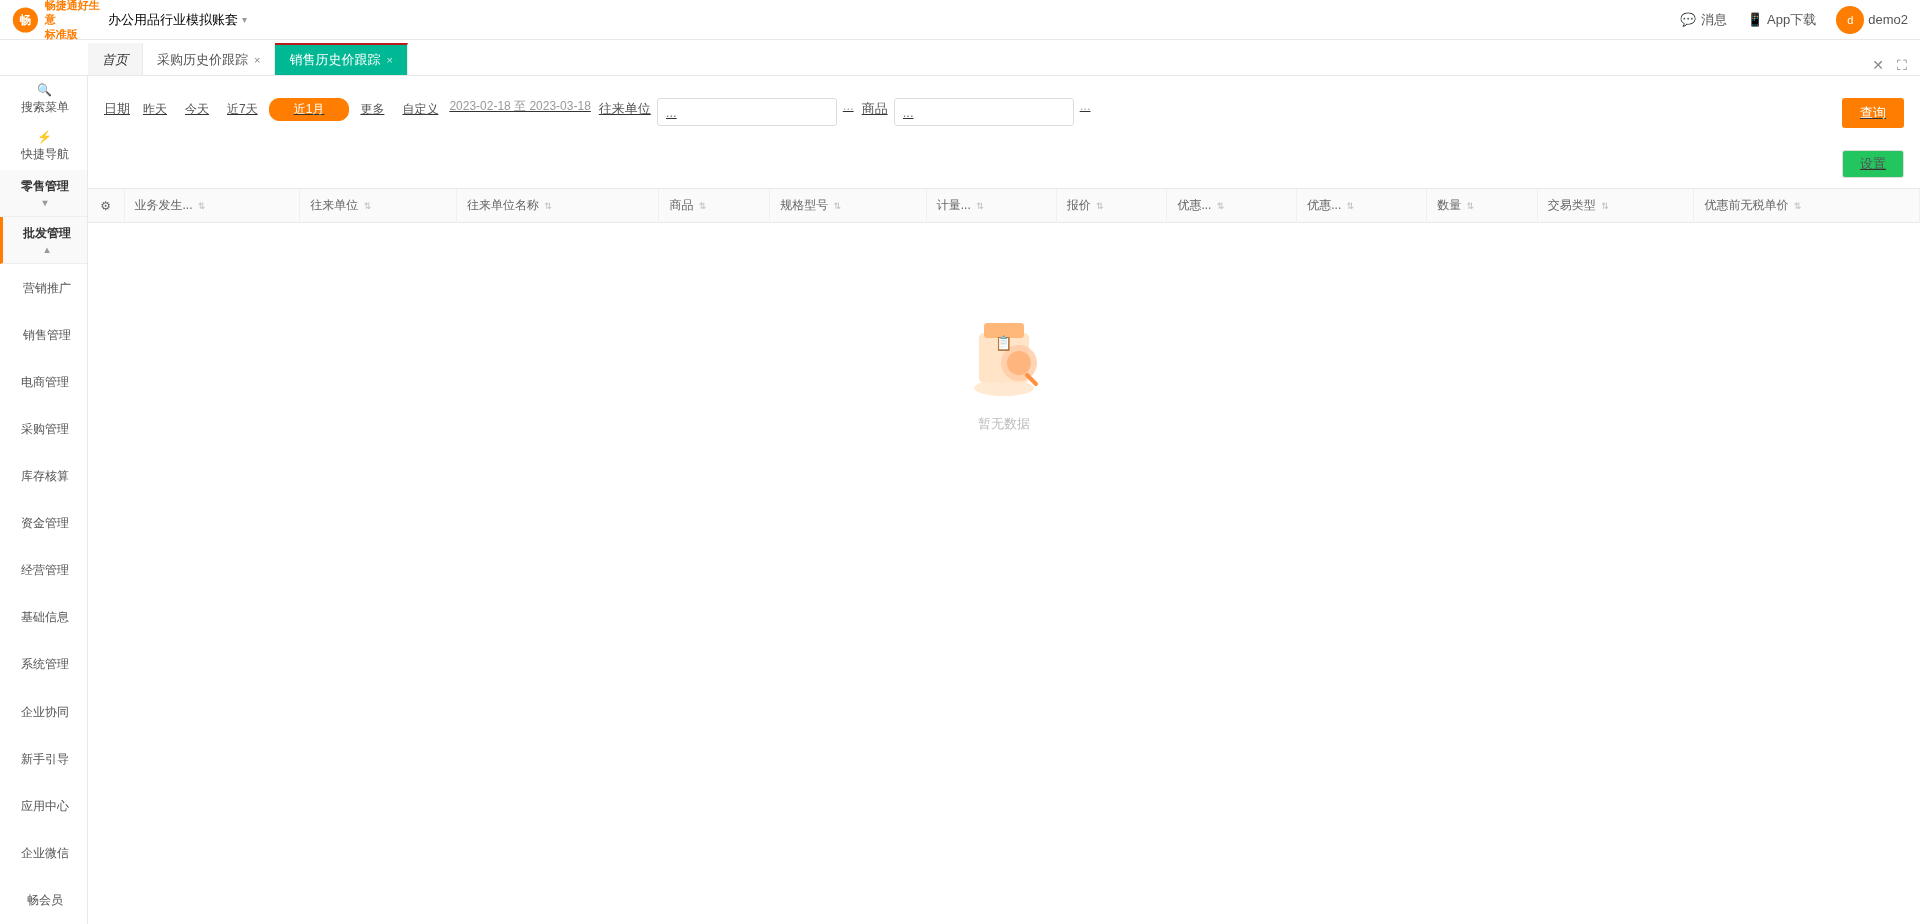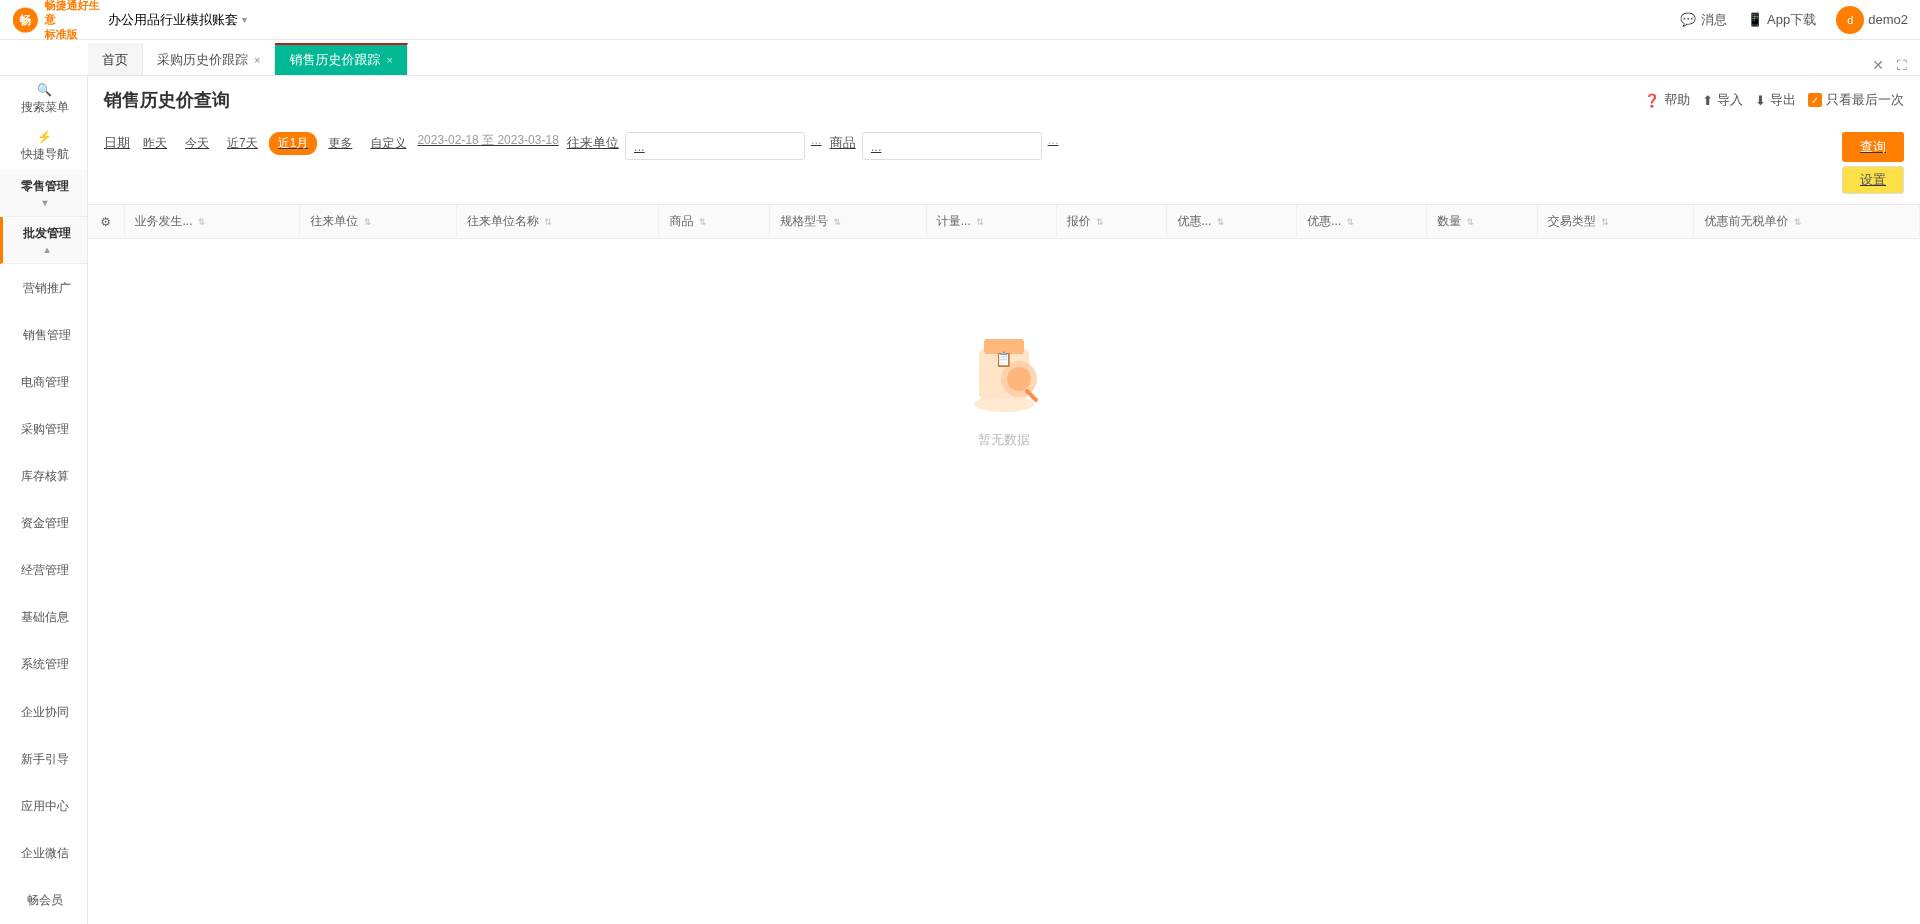--- a/index.html
+++ b/index.html
@@ -91,20 +91,21 @@
       border-right: 1px solid #e8e8e8;
     }
     .tab.active {
       color: #fff;
       background: #00b894;
       border-top: 2px solid #b91c1c;
     }
     .tab.home {
       color: #333;
       background: #f5f5f5;
+      font-style: italic;
     }
     .tab .close-btn {
       font-size: 11px;
       color: inherit;
       opacity: 0.7;
     }
     .tab-actions {
       margin-left: auto;
       display: flex;
       align-items: center;
@@ -265,21 +266,21 @@
       color: #555;
       cursor: pointer;
       border-radius: 3px;
       border: 1px solid transparent;
     }
     .date-btn.active {
       background: #ff7d00;
       color: white;
       border-color: #ff7d00;
       border-radius: 10px;
-      padding: 2px 8px;
+      padding: 2px 24px;
     }
     .date-range-text {
       font-size: 12px;
       color: #999;
     }
     .filter-input {
       width: 180px;
       height: 28px;
       border: 1px solid #ddd;
       border-radius: 3px;
@@ -295,27 +296,28 @@
     .query-btn {
       background: #ff7d00;
       color: white;
       border: none;
       border-radius: 3px;
       padding: 6px 18px;
       font-size: 13px;
       cursor: pointer;
     }
     .settings-btn {
-      background: #fde047;
+      background: #22c55e;
       color: #555;
       border: 1px solid #ddd;
       border-radius: 3px;
       padding: 4px 17px;
       font-size: 13px;
       cursor: pointer;
+      margin-top: 18px;
     }
     .filter-actions {
       display: flex;
       flex-direction: column;
       gap: 4px;
       margin-left: auto;
     }
 
     
     .table-container {
@@ -493,41 +495,20 @@
       <span>企业微信</span>
     </div>
     <div class="sidebar-item">
       <span>畅会员</span>
     </div>
   </div>
 
   <div class="content-area">
 
     <div class="page-header">
-      <div class="page-title-row">
-        <h1 class="page-title">销售历史价查询</h1>
-        <div class="page-actions">
-          <div class="page-action-btn">
-            <span>❓</span>
-            <span>帮助</span>
-          </div>
-          <div class="page-action-btn">
-            <span>⬆</span>
-            <span>导入</span>
-          </div>
-          <div class="page-action-btn">
-            <span>⬇</span>
-            <span>导出</span>
-          </div>
-          <label class="checkbox-label">
-            <div class="checkbox-checked">✓</div>
-            <span>只看最后一次</span>
-          </label>
-        </div>
-      </div>
 
       <div class="filter-row">
         <div class="filter-group">
           <span class="filter-label">日期</span>
           <div class="date-options">
             <div class="date-btns">
               <span class="date-btn">昨天</span>
               <span class="date-btn">今天</span>
               <span class="date-btn">近7天</span>
               <span class="date-btn active">近1月</span>

